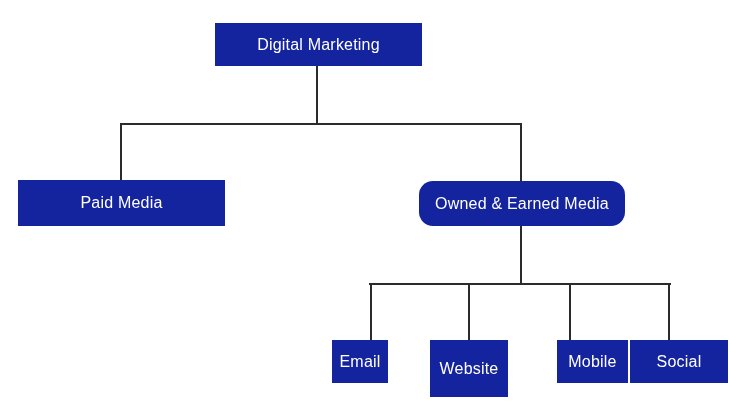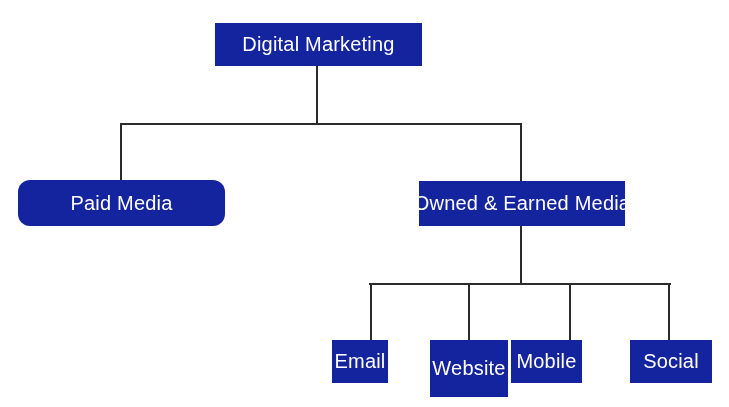--- a/index.html
+++ b/index.html
@@ -11,21 +11,21 @@
     font-family: "Liberation Sans", sans-serif;
     overflow: hidden;
   }
   .node {
     position: absolute;
     display: flex;
     align-items: center;
     justify-content: center;
     background: var(--node-fill, #14239e);
     color: var(--node-text, #ffffff);
-    font-size: 20px;
+    font-size: 16px;
     letter-spacing: 0.2px;
     white-space: nowrap;
   }
   .line {
     position: absolute;
     background: var(--connector, #2b2b2b);
   }
 </style>
 </head>
 <body>
@@ -38,25 +38,25 @@
   <div class="line" style="left:520px; top:124px; width:2px;   height:57px;"></div>
   <div class="line" style="left:520px; top:226px; width:2px;   height:58px;"></div>
   <div class="line" style="left:369px; top:283px; width:302px; height:2px;"></div>
   <div class="line" style="left:370px; top:284px; width:2px;   height:56px;"></div>
   <div class="line" style="left:468px; top:284px; width:2px;   height:56px;"></div>
   <div class="line" style="left:569px; top:284px; width:2px;   height:56px;"></div>
   <div class="line" style="left:668px; top:284px; width:2px;   height:56px;"></div>
 
   <div class="node" style="left:215px; top:23px;  width:207px; height:43px;">Digital Marketing</div>
 
-  <div class="node" style="left:18px;  top:180px; width:207px; height:46px;border-radius:12px;">Paid Media</div>
+  <div class="node" style="left:18px;  top:180px; width:207px; height:46px;">Paid Media</div>
 
-  <div class="node" style="left:419px; top:181px; width:206px; height:45px;">Owned &amp; Earned Media</div>
+  <div class="node" style="left:419px; top:181px; width:206px; height:45px;border-radius:14px;">Owned &amp; Earned Media</div>
 
   <div class="node" style="left:332px; top:340px; width:56px;  height:43px;">Email</div>
 
   <div class="node" style="left:430px; top:340px; width:78px;  height:57px;">Website</div>
 
-  <div class="node" style="left:511px; top:340px; width:71px;  height:43px;">Mobile</div>
+  <div class="node" style="left:557px; top:340px; width:71px;  height:43px;">Mobile</div>
 
-  <div class="node" style="left:630px; top:340px; width:82px;  height:43px;">Social</div>
+  <div class="node" style="left:630px; top:340px; width:98px;  height:43px;">Social</div>
 
 </div>
 
 </body></html>

